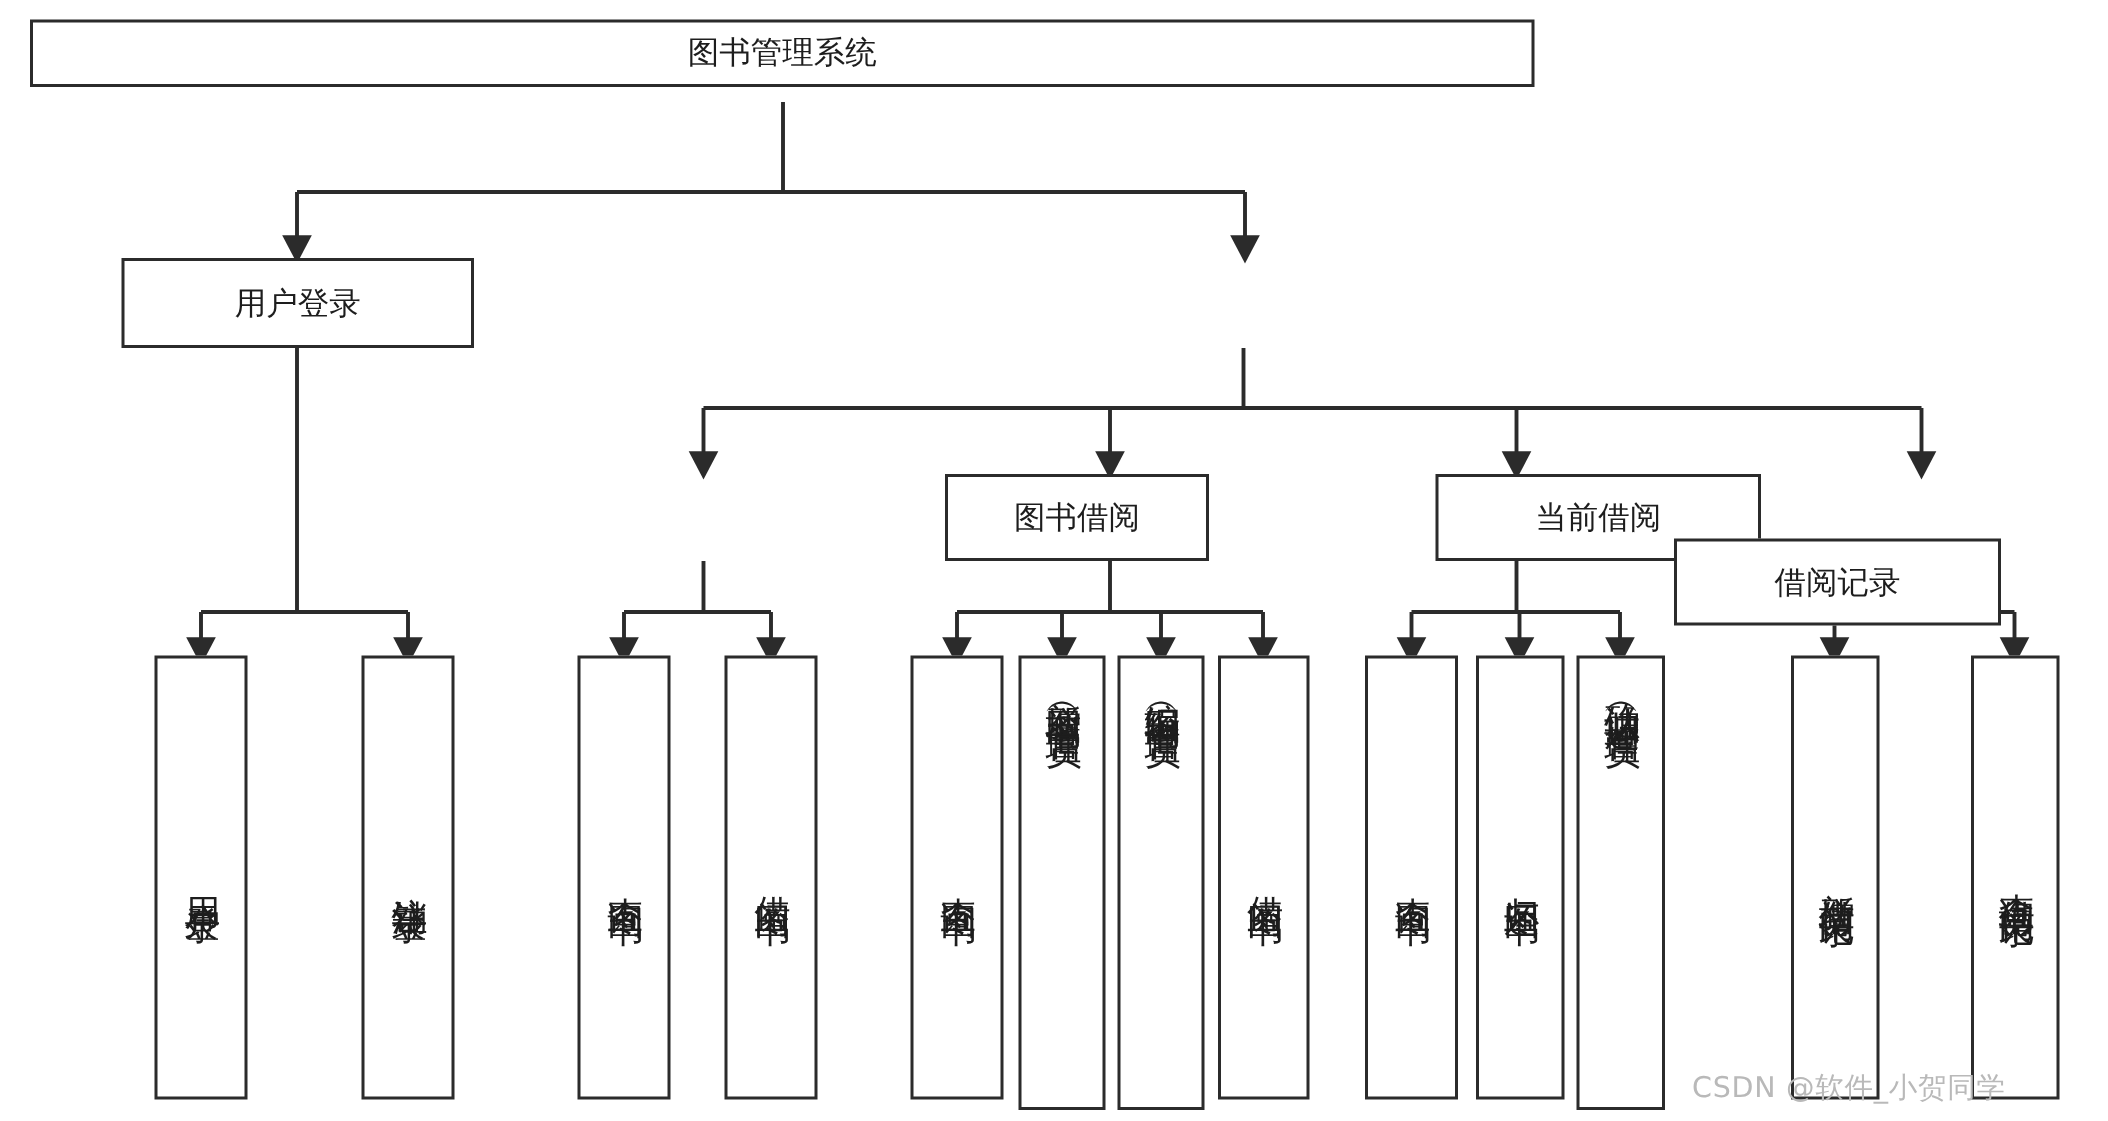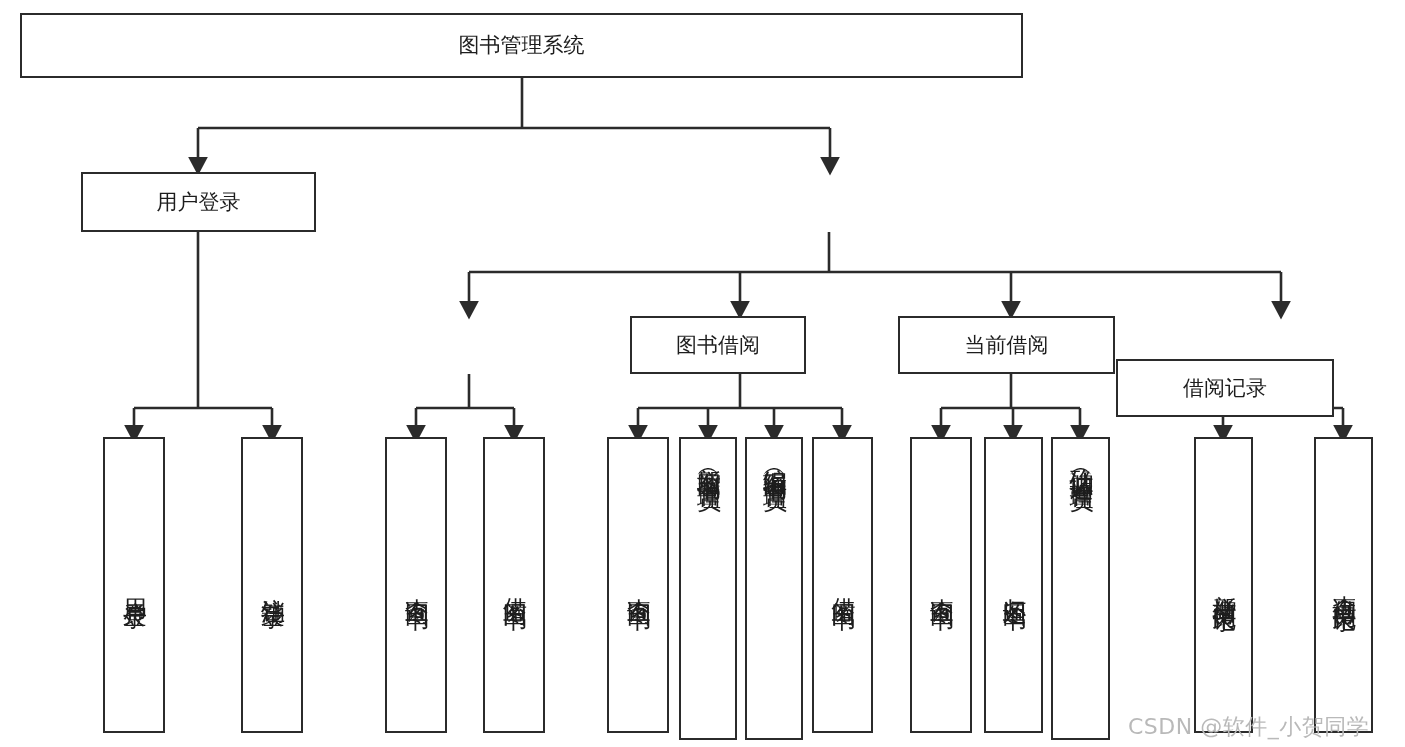--- a/index.html
+++ b/index.html
@@ -56,21 +56,21 @@
     position: absolute;
     top: 0; left: 0;
     width: 1405px;
     height: 747px;
     pointer-events: none;
   }
   .watermark {
     position: absolute;
     left: 1128px;
     top: 712px;
-    font-size: 22px;
+    font-size: 19px;
     color: #b9b9b9;
     white-space: nowrap;
     letter-spacing: 0.5px;
   }
 </style>
 </head>
 <body>
 
 <div id="diagram-root">
 
@@ -122,32 +122,32 @@
       <path d="M1080,408 L1080,428" marker-end="url(#arrowhead)"></path>
     </g>
     <g stroke="#2b2b2b" stroke-width="2.6" fill="none">
       <path d="M1281,374 L1281,408"></path>
       <path d="M1223,408 L1343,408"></path>
       <path d="M1223,408 L1223,428" marker-end="url(#arrowhead)"></path>
       <path d="M1343,408 L1343,428" marker-end="url(#arrowhead)"></path>
     </g>
   </svg>
 
-  <div class="node-box horizontal" style="left: 20px; top: 13px; width: 1003px; height: 65px;">
+  <div class="node-box horizontal" style="left: 20px; top: 13px; width: 1003px; height: 45px;">
     <span class="node-label">图书管理系统</span>
   </div>
 
   <div class="node-box horizontal" style="left: 81px; top: 172px; width: 235px; height: 60px;">
     <span class="node-label">用户登录</span>
   </div>
 
   <div class="node-box horizontal" style="left: 630px; top: 316px; width: 176px; height: 58px;">
     <span class="node-label">图书借阅</span>
   </div>
-  <div class="node-box horizontal" style="left: 898px; top: 316px; width: 217px; height: 58px;">
+  <div class="node-box horizontal" style="left: 957px; top: 316px; width: 217px; height: 58px;">
     <span class="node-label">当前借阅</span>
   </div>
   <div class="node-box horizontal" style="left: 1116px; top: 316px; width: 218px; height: 58px; margin-top: 43px;">
     <span class="node-label">借阅记录</span>
   </div>
 
   <div class="node-box vertical centered" style="left: 103px; top: 437px; width: 62px; height: 296px;">
     <span class="node-label">用户登录</span>
   </div>
   <div class="node-box vertical centered" style="left: 241px; top: 437px; width: 62px; height: 296px;">

